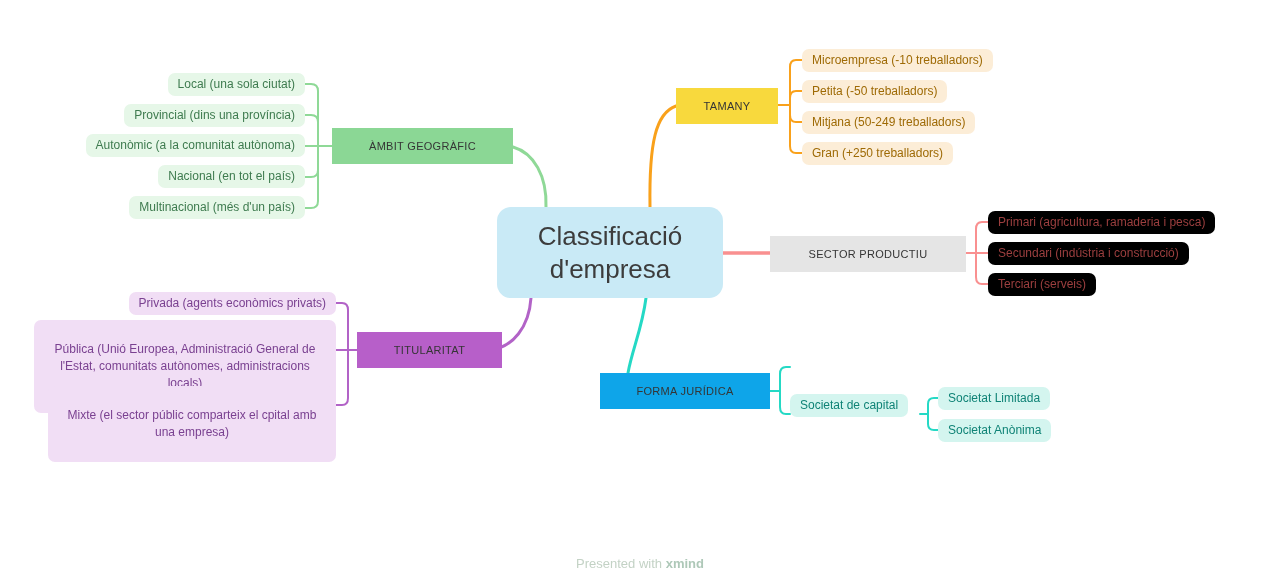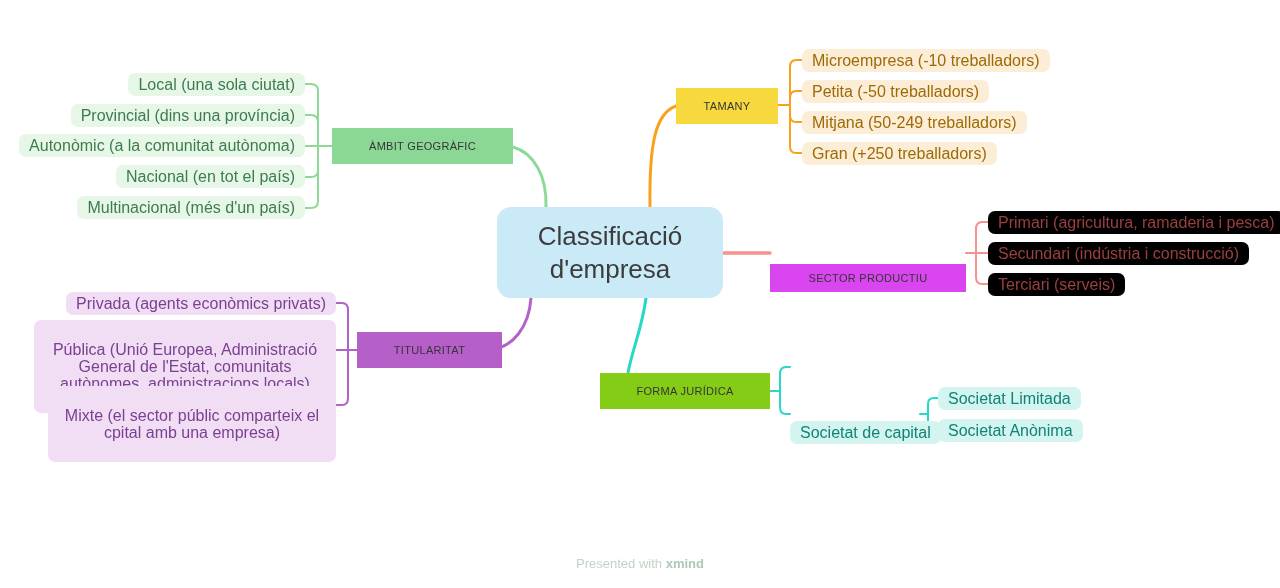--- a/index.html
+++ b/index.html
@@ -20,26 +20,26 @@
   .central {
     position:absolute; left:497px; top:207px; width:226px; height:91px;
     background:#c9eaf6; border-radius:14px;
     display:flex; align-items:center; justify-content:center;
     font-size:26px; color:#3c3c3c; text-align:center;
   }
   .central span { white-space:pre-line; line-height:1.25; }
 
   .t-ambit       { left:332px; top:128px; width:181px; height:36px; background:#8bd795; }
   .t-tamany      { left:676px; top:88px;  width:102px; height:36px; background:#f8d93d; }
-  .t-sector      { left:770px; top:236px; width:196px; height:28px; background:#d946ef;margin-top:28px; }
+  .t-sector      { left:770px; top:236px; width:196px; height:36px; background:#e5e5e5; }
   .t-titularitat { left:357px; top:332px; width:145px; height:36px; background:#b75fc9; }
-  .t-forma       { left:600px; top:373px; width:170px; height:36px; background:#84cc16; }
+  .t-forma       { left:600px; top:373px; width:170px; height:36px; background:#0ea5e9; }
 
   .child {
-    position:absolute; font-size:16px; line-height:17px;
+    position:absolute; font-size:12px; line-height:17px;
     padding:3px 10px; border-radius:7px; white-space:nowrap;
   }
   .wrap { white-space:normal; padding:21px 10px; text-align:center; }
 
   .c-green  { background:#e6f7e8; color:#3e7b4f; }
   .c-orange { background:#fcedd7; color:#9e6a05; }
   .c-red    { background:#000000; color:#9c3f3f; }
   .c-purple { background:#f1def5; color:#7a4191; }
   .c-teal   { background:#d4f5ef; color:#0f8376; }
 
@@ -98,21 +98,21 @@
   <div class="child c-orange" style="left:802px; top:142px">Gran (+250 treballadors)</div>
 
   <div class="child c-red" style="left:988px; top:211px">Primari (agricultura, ramaderia i pesca)</div>
   <div class="child c-red" style="left:988px; top:242px">Secundari (indústria i construcció)</div>
   <div class="child c-red" style="left:988px; top:273px">Terciari (serveis)</div>
 
   <div class="child c-purple" style="right:944px; top:292px">Privada (agents econòmics privats)</div>
   <div class="child c-purple wrap" style="right:944px; top:320px; width:302px">Pública (Unió Europea, Administració General de l'Estat, comunitats autònomes, administracions locals)</div>
   <div class="child c-purple wrap" style="right:944px; top:386px; width:288px">Mixte (el sector públic comparteix el cpital amb una empresa)</div>
 
-  <div class="child c-teal" style="left:790px; top:421px">Societat de capital</div>
+  <div class="child c-teal" style="left:790px; top:394px">Societat de capital</div>
   <div class="child c-teal" style="left:938px; top:387px">Societat Limitada</div>
   <div class="child c-teal" style="left:938px; top:419px">Societat Anònima</div>
 
   <div class="watermark">
     <span>Presented with</span>
     <b>xmind</b>
   </div>
 
 </div>
 

